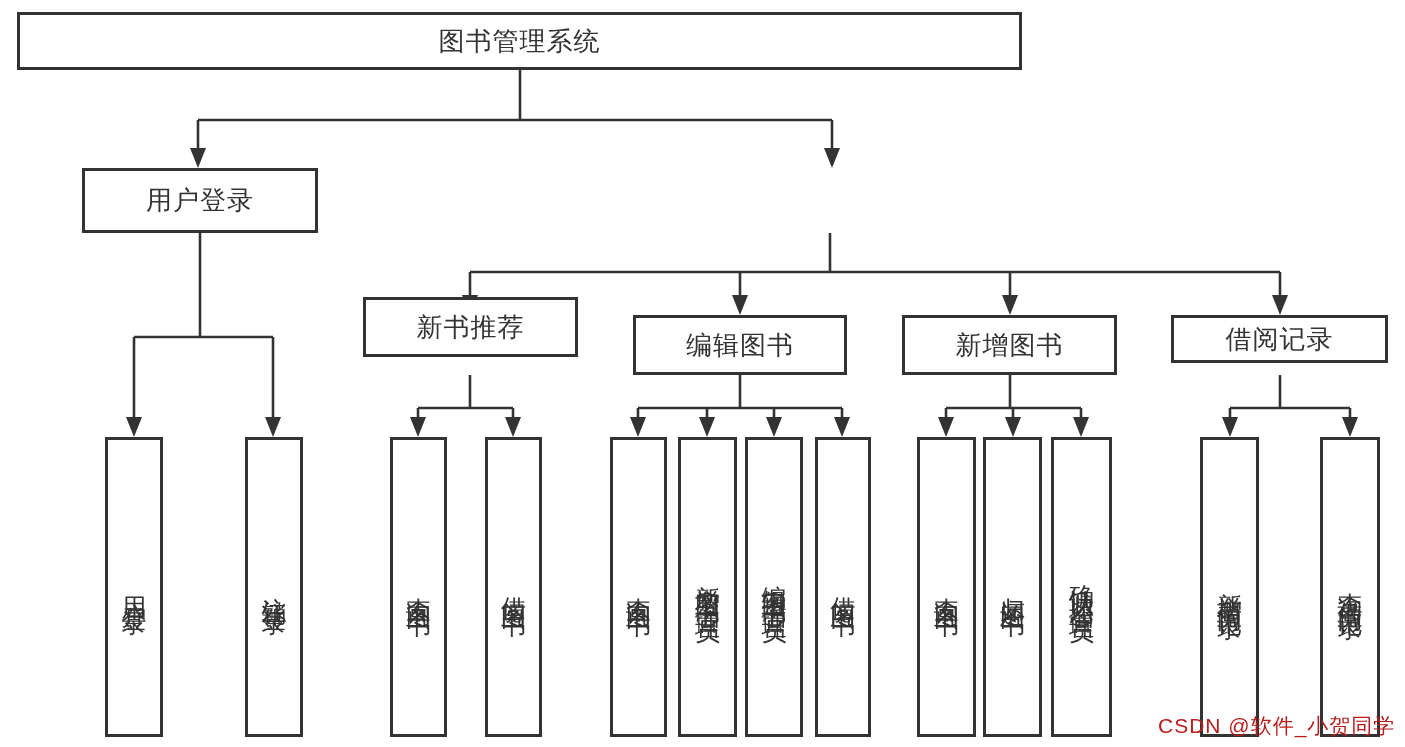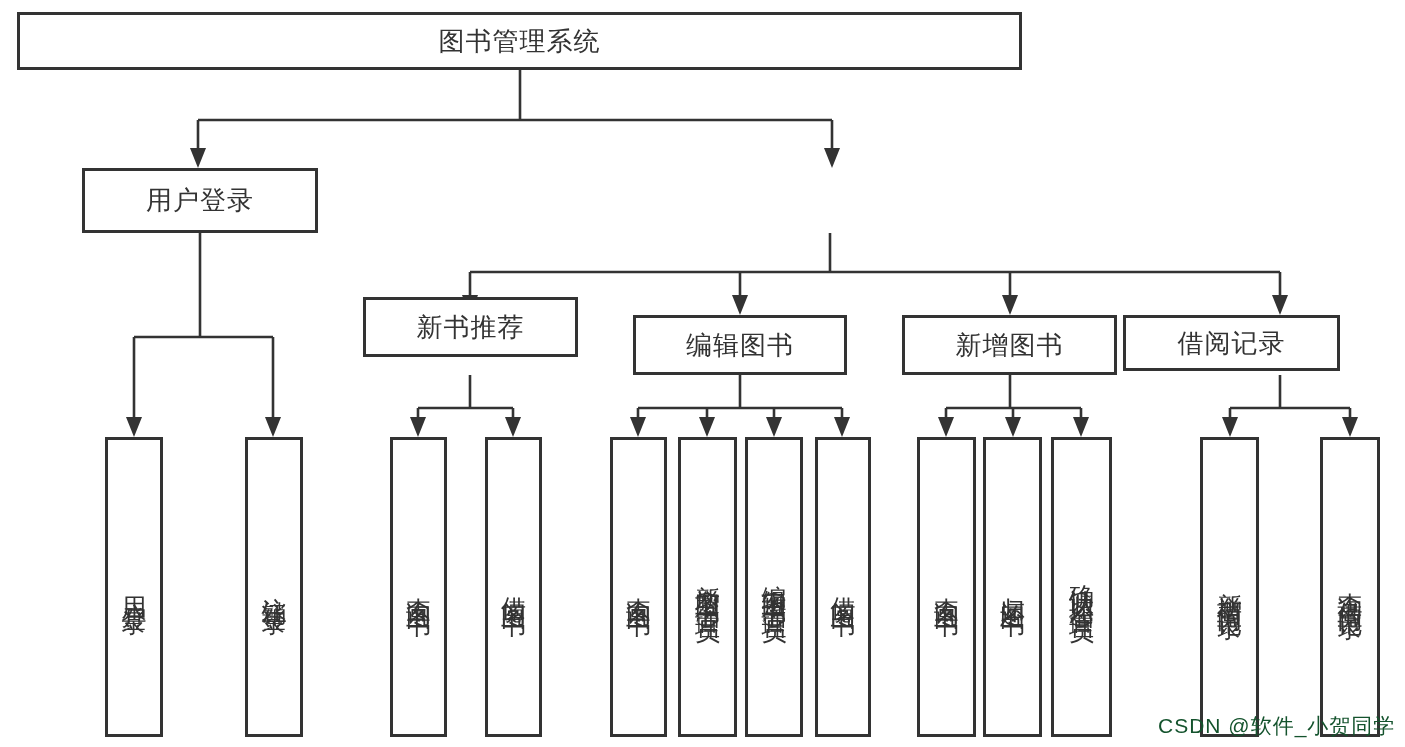--- a/index.html
+++ b/index.html
@@ -34,21 +34,21 @@
     writing-mode:vertical-rl;
     text-orientation:mixed;
     font-size:25px;
     letter-spacing:5px;
     line-height:1;
   }
   .watermark{
     position:absolute;
     left:1158px;top:712px;
     font-size:21px;
-    color:#14532d;
+    color:#b91c1c;
     letter-spacing:1px;
     white-space:nowrap;
     z-index:5;
   }
 </style>
 </head>
 <body>
 
 <div class="canvas">
 
@@ -118,21 +118,21 @@
     </g>
   </svg>
 
   <div class="hnode" style="left:17px;top:12px;width:1005px;height:58px">图书管理系统</div>
 
   <div class="hnode" style="left:82px;top:168px;width:236px;height:65px">用户登录</div>
 
   <div class="hnode" style="left:363px;top:297px;width:215px;height:60px">新书推荐</div>
   <div class="hnode" style="left:633px;top:315px;width:214px;height:60px">编辑图书</div>
   <div class="hnode" style="left:902px;top:315px;width:215px;height:60px">新增图书</div>
-  <div class="hnode" style="left:1123px;top:315px;width:217px;height:56px">借阅记录</div>
+  <div class="hnode" style="left:1171px;top:315px;width:217px;height:48px">借阅记录</div>
 
   <div class="vnode" style="left:105px;width:58px">
     <span>用户登录</span>
   </div>
   <div class="vnode" style="left:245px;width:58px">
     <span>注销登录</span>
   </div>
 
   <div class="vnode" style="left:390px;width:57px">
     <span>查询图书</span>

